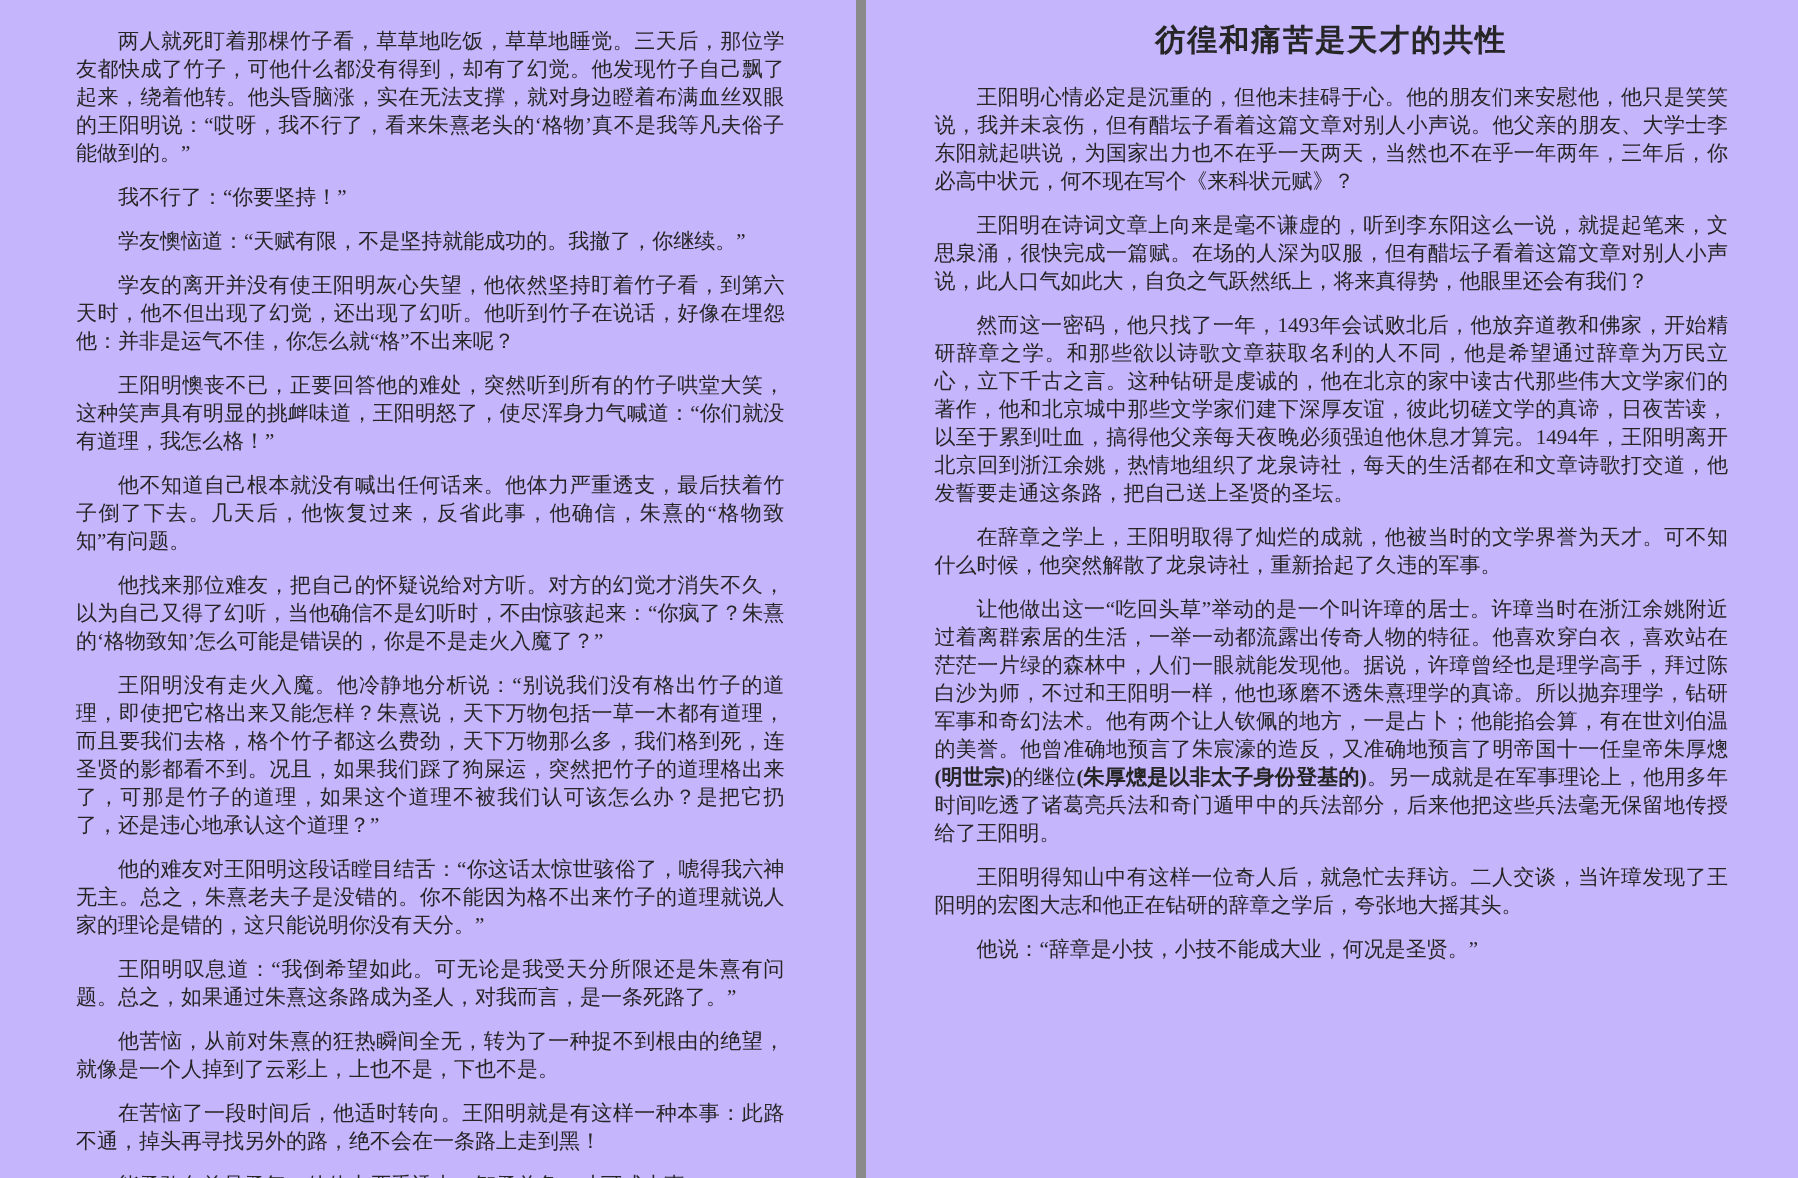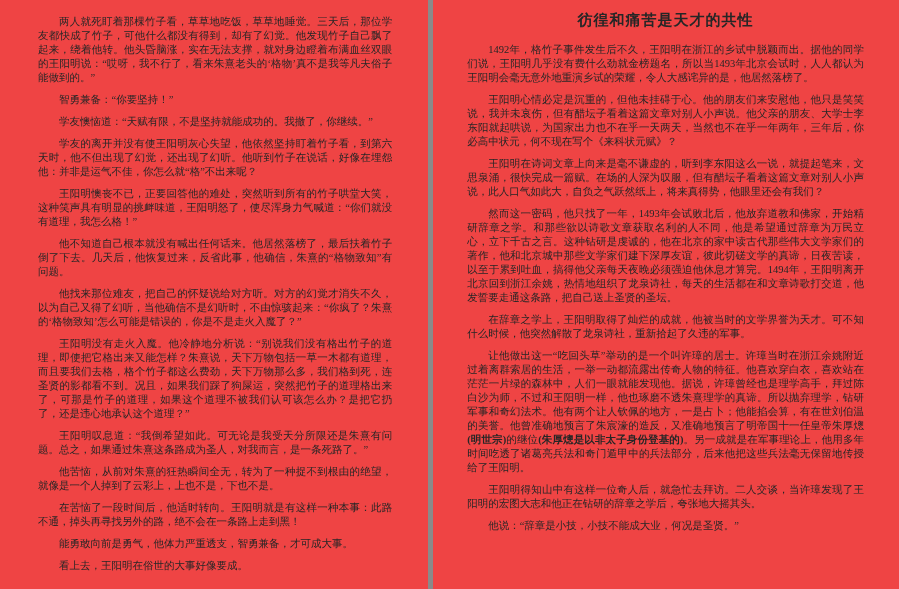--- a/index.html
+++ b/index.html
@@ -5,21 +5,21 @@
   html,body{margin:0;padding:0;background:#ffffff;}
   .spread{
     display:flex;
     width:899px;
     height:589px;
     background:#ffffff;
     font-family:"Liberation Serif","DejaVu Serif",serif;
     color:#262626;
     overflow:hidden;
   }
-  .page{box-sizing:border-box;overflow:hidden;background:#ef4444;}
+  .page{box-sizing:border-box;overflow:hidden;background:#c4b5fd;}
   .page-left{width:448px;padding:15px 36px 8px 38px;}
   .gutter{width:5px;background:#8a8a8a;flex:none;}
   .page-right{width:488px;padding:9px 35px 8px 34px;}
   .para{
     margin:0 0 8px 0;
     font-size:10.5px;
     line-height:14px;
     text-indent:2em;
     text-align:justify;
   }
@@ -32,39 +32,39 @@
     letter-spacing:1px;
   }
 </style>
 </head>
 <body>
 
 <div class="spread">
   <div class="page page-left">
     <div id="left-paragraphs">
         <p class="para">两人就死盯着那棵竹子看，草草地吃饭，草草地睡觉。三天后，那位学友都快成了竹子，可他什么都没有得到，却有了幻觉。他发现竹子自己飘了起来，绕着他转。他头昏脑涨，实在无法支撑，就对身边瞪着布满血丝双眼的王阳明说：“哎呀，我不行了，看来朱熹老头的‘格物’真不是我等凡夫俗子能做到的。”</p>
-        <p class="para">智勇兼备：“你要坚持！”</p>
+        <p class="para">我不行了：“你要坚持！”</p>
         <p class="para">学友懊恼道：“天赋有限，不是坚持就能成功的。我撤了，你继续。”</p>
         <p class="para">学友的离开并没有使王阳明灰心失望，他依然坚持盯着竹子看，到第六天时，他不但出现了幻觉，还出现了幻听。他听到竹子在说话，好像在埋怨他：并非是运气不佳，你怎么就“格”不出来呢？</p>
         <p class="para">王阳明懊丧不已，正要回答他的难处，突然听到所有的竹子哄堂大笑，这种笑声具有明显的挑衅味道，王阳明怒了，使尽浑身力气喊道：“你们就没有道理，我怎么格！”</p>
-        <p class="para">他不知道自己根本就没有喊出任何话来。他居然落榜了，最后扶着竹子倒了下去。几天后，他恢复过来，反省此事，他确信，朱熹的“格物致知”有问题。</p>
+        <p class="para">他不知道自己根本就没有喊出任何话来。他体力严重透支，最后扶着竹子倒了下去。几天后，他恢复过来，反省此事，他确信，朱熹的“格物致知”有问题。</p>
         <p class="para">他找来那位难友，把自己的怀疑说给对方听。对方的幻觉才消失不久，以为自己又得了幻听，当他确信不是幻听时，不由惊骇起来：“你疯了？朱熹的‘格物致知’怎么可能是错误的，你是不是走火入魔了？”</p>
         <p class="para">王阳明没有走火入魔。他冷静地分析说：“别说我们没有格出竹子的道理，即使把它格出来又能怎样？朱熹说，天下万物包括一草一木都有道理，而且要我们去格，格个竹子都这么费劲，天下万物那么多，我们格到死，连圣贤的影都看不到。况且，如果我们踩了狗屎运，突然把竹子的道理格出来了，可那是竹子的道理，如果这个道理不被我们认可该怎么办？是把它扔了，还是违心地承认这个道理？”</p>
+        <p class="para">他的难友对王阳明这段话瞠目结舌：“你这话太惊世骇俗了，唬得我六神无主。总之，朱熹老夫子是没错的。你不能因为格不出来竹子的道理就说人家的理论是错的，这只能说明你没有天分。”</p>
         <p class="para">王阳明叹息道：“我倒希望如此。可无论是我受天分所限还是朱熹有问题。总之，如果通过朱熹这条路成为圣人，对我而言，是一条死路了。”</p>
         <p class="para">他苦恼，从前对朱熹的狂热瞬间全无，转为了一种捉不到根由的绝望，就像是一个人掉到了云彩上，上也不是，下也不是。</p>
         <p class="para">在苦恼了一段时间后，他适时转向。王阳明就是有这样一种本事：此路不通，掉头再寻找另外的路，绝不会在一条路上走到黑！</p>
         <p class="para">能勇敢向前是勇气，他体力严重透支，智勇兼备，才可成大事。</p>
         <p class="para">看上去，王阳明在俗世的大事好像要成。</p>
       </div>
   </div>
   <div class="gutter"></div>
   <div class="page page-right">
     <div class="chapter-title">彷徨和痛苦是天才的共性</div>
     <div id="right-paragraphs">
-        <p class="para">1492年，格竹子事件发生后不久，王阳明在浙江的乡试中脱颖而出。据他的同学们说，王阳明几乎没有费什么劲就金榜题名，所以当1493年北京会试时，人人都认为王阳明会毫无意外地重演乡试的荣耀，令人大感诧异的是，他居然落榜了。</p>
         <p class="para">王阳明心情必定是沉重的，但他未挂碍于心。他的朋友们来安慰他，他只是笑笑说，我并未哀伤，但有醋坛子看着这篇文章对别人小声说。他父亲的朋友、大学士李东阳就起哄说，为国家出力也不在乎一天两天，当然也不在乎一年两年，三年后，你必高中状元，何不现在写个《来科状元赋》？</p>
         <p class="para">王阳明在诗词文章上向来是毫不谦虚的，听到李东阳这么一说，就提起笔来，文思泉涌，很快完成一篇赋。在场的人深为叹服，但有醋坛子看着这篇文章对别人小声说，此人口气如此大，自负之气跃然纸上，将来真得势，他眼里还会有我们？</p>
         <p class="para">然而这一密码，他只找了一年，1493年会试败北后，他放弃道教和佛家，开始精研辞章之学。和那些欲以诗歌文章获取名利的人不同，他是希望通过辞章为万民立心，立下千古之言。这种钻研是虔诚的，他在北京的家中读古代那些伟大文学家们的著作，他和北京城中那些文学家们建下深厚友谊，彼此切磋文学的真谛，日夜苦读，以至于累到吐血，搞得他父亲每天夜晚必须强迫他休息才算完。1494年，王阳明离开北京回到浙江余姚，热情地组织了龙泉诗社，每天的生活都在和文章诗歌打交道，他发誓要走通这条路，把自己送上圣贤的圣坛。</p>
         <p class="para">在辞章之学上，王阳明取得了灿烂的成就，他被当时的文学界誉为天才。可不知什么时候，他突然解散了龙泉诗社，重新拾起了久违的军事。</p>
         <p class="para"><span>让他做出这一“吃回头草”举动的是一个叫许璋的居士。许璋当时在浙江余姚附近过着离群索居的生活，一举一动都流露出传奇人物的特征。他喜欢穿白衣，喜欢站在茫茫一片绿的森林中，人们一眼就能发现他。据说，许璋曾经也是理学高手，拜过陈白沙为师，不过和王阳明一样，他也琢磨不透朱熹理学的真谛。所以抛弃理学，钻研军事和奇幻法术。他有两个让人钦佩的地方，一是占卜；他能掐会算，有在世刘伯温的美誉。他曾准确地预言了朱宸濠的造反，又准确地预言了明帝国十一任皇帝朱厚熜</span><b>(明世宗)</b><span>的继位</span><b>(朱厚熜是以非太子身份登基的)</b><span>。另一成就是在军事理论上，他用多年时间吃透了诸葛亮兵法和奇门遁甲中的兵法部分，后来他把这些兵法毫无保留地传授给了王阳明。</span></p>
         <p class="para">王阳明得知山中有这样一位奇人后，就急忙去拜访。二人交谈，当许璋发现了王阳明的宏图大志和他正在钻研的辞章之学后，夸张地大摇其头。</p>
         <p class="para">他说：“辞章是小技，小技不能成大业，何况是圣贤。”</p>
       </div>
   </div>
 </div>

